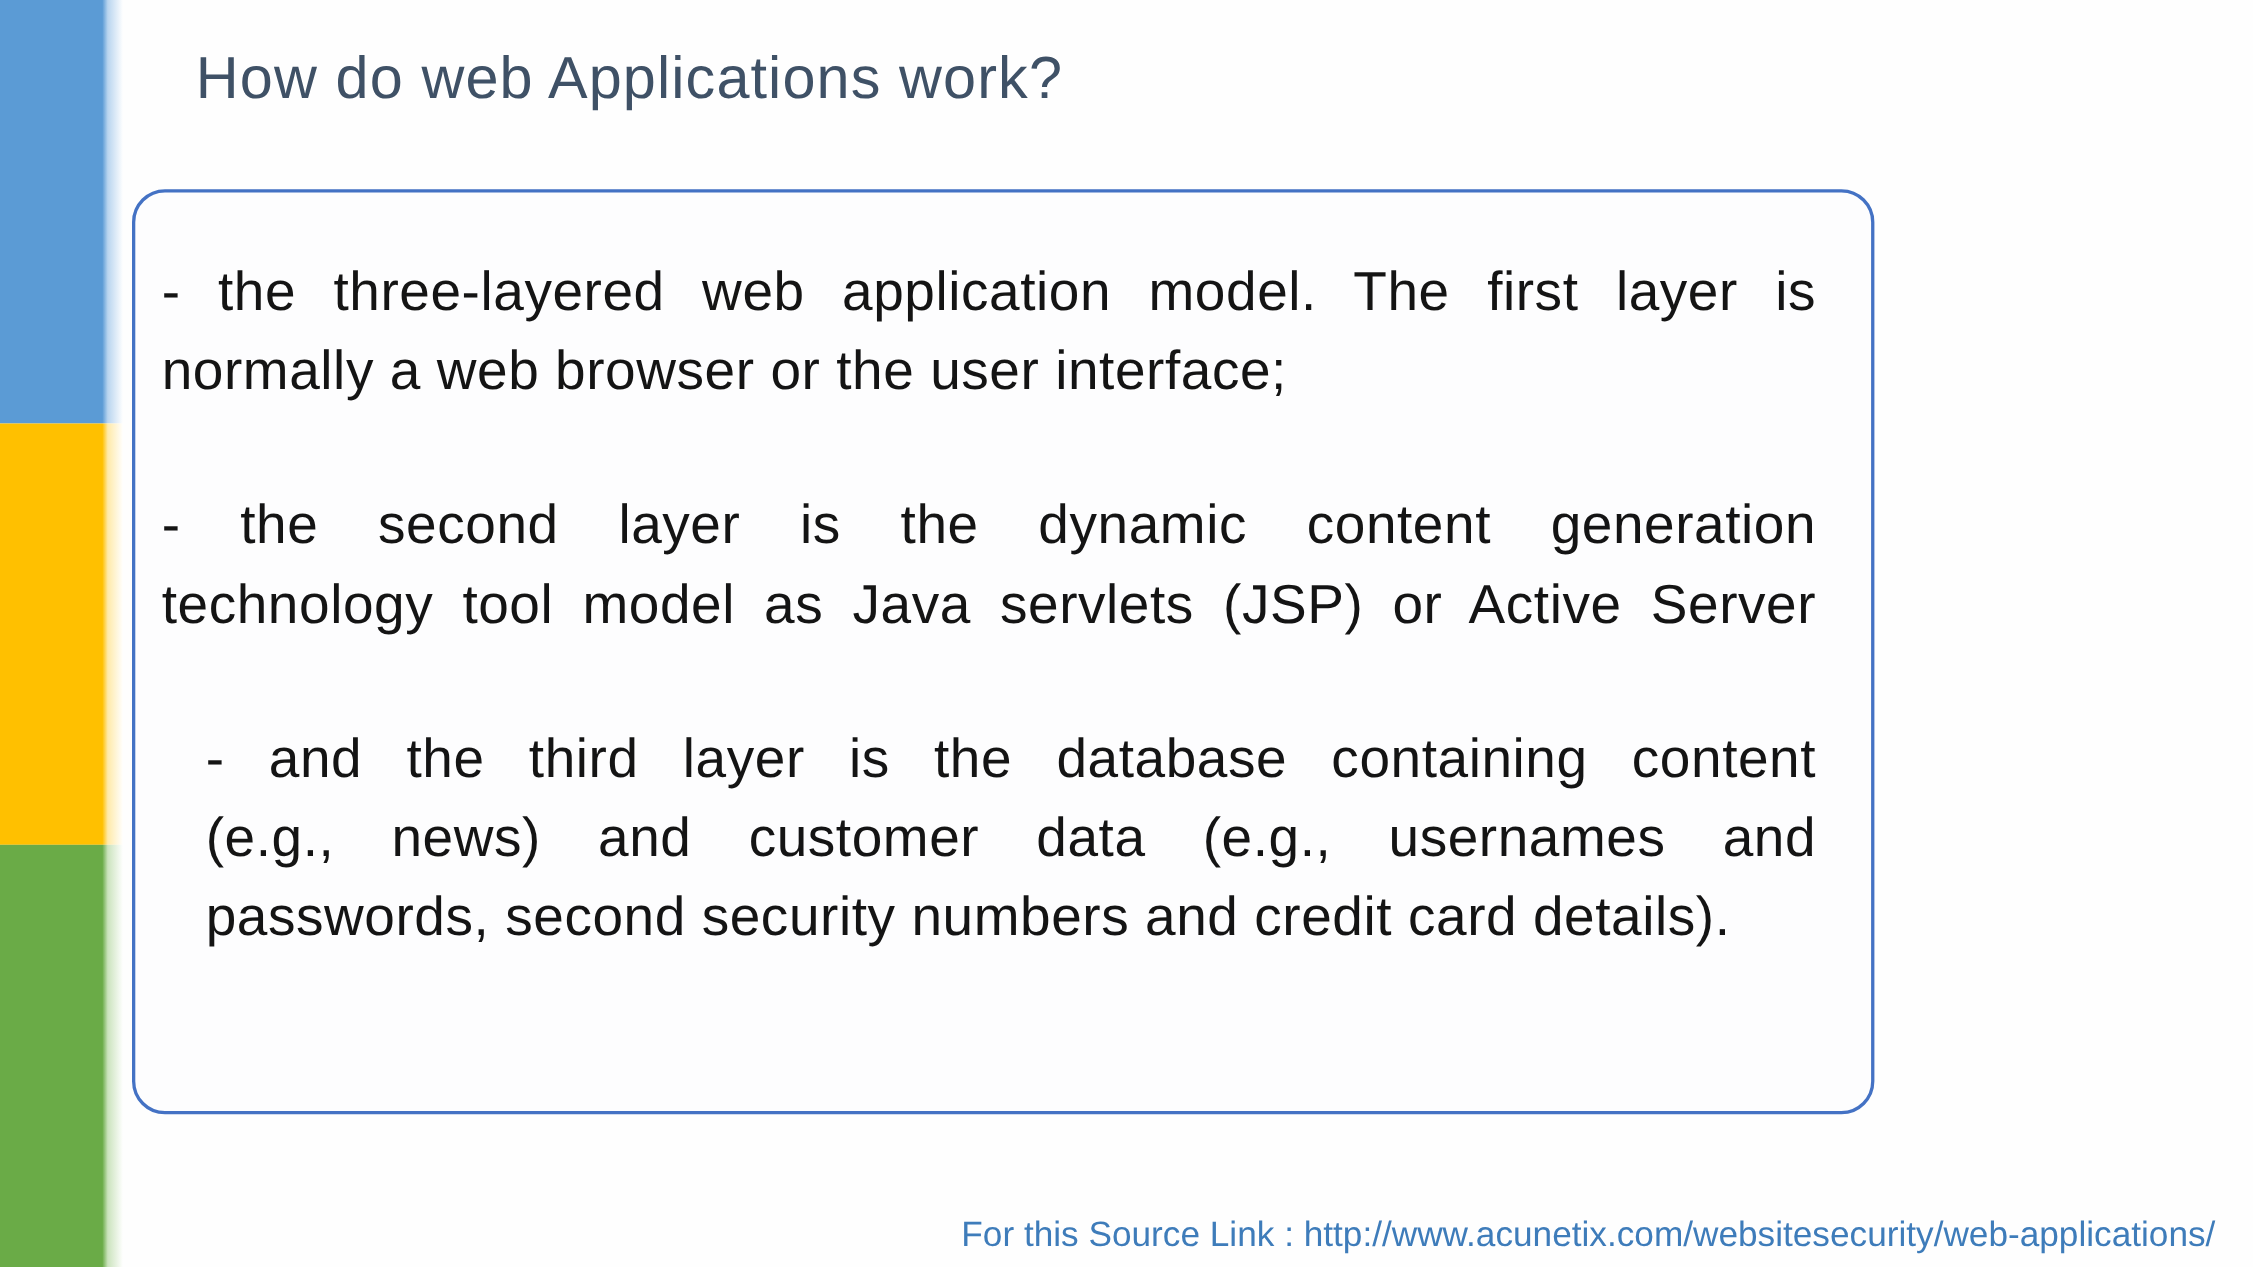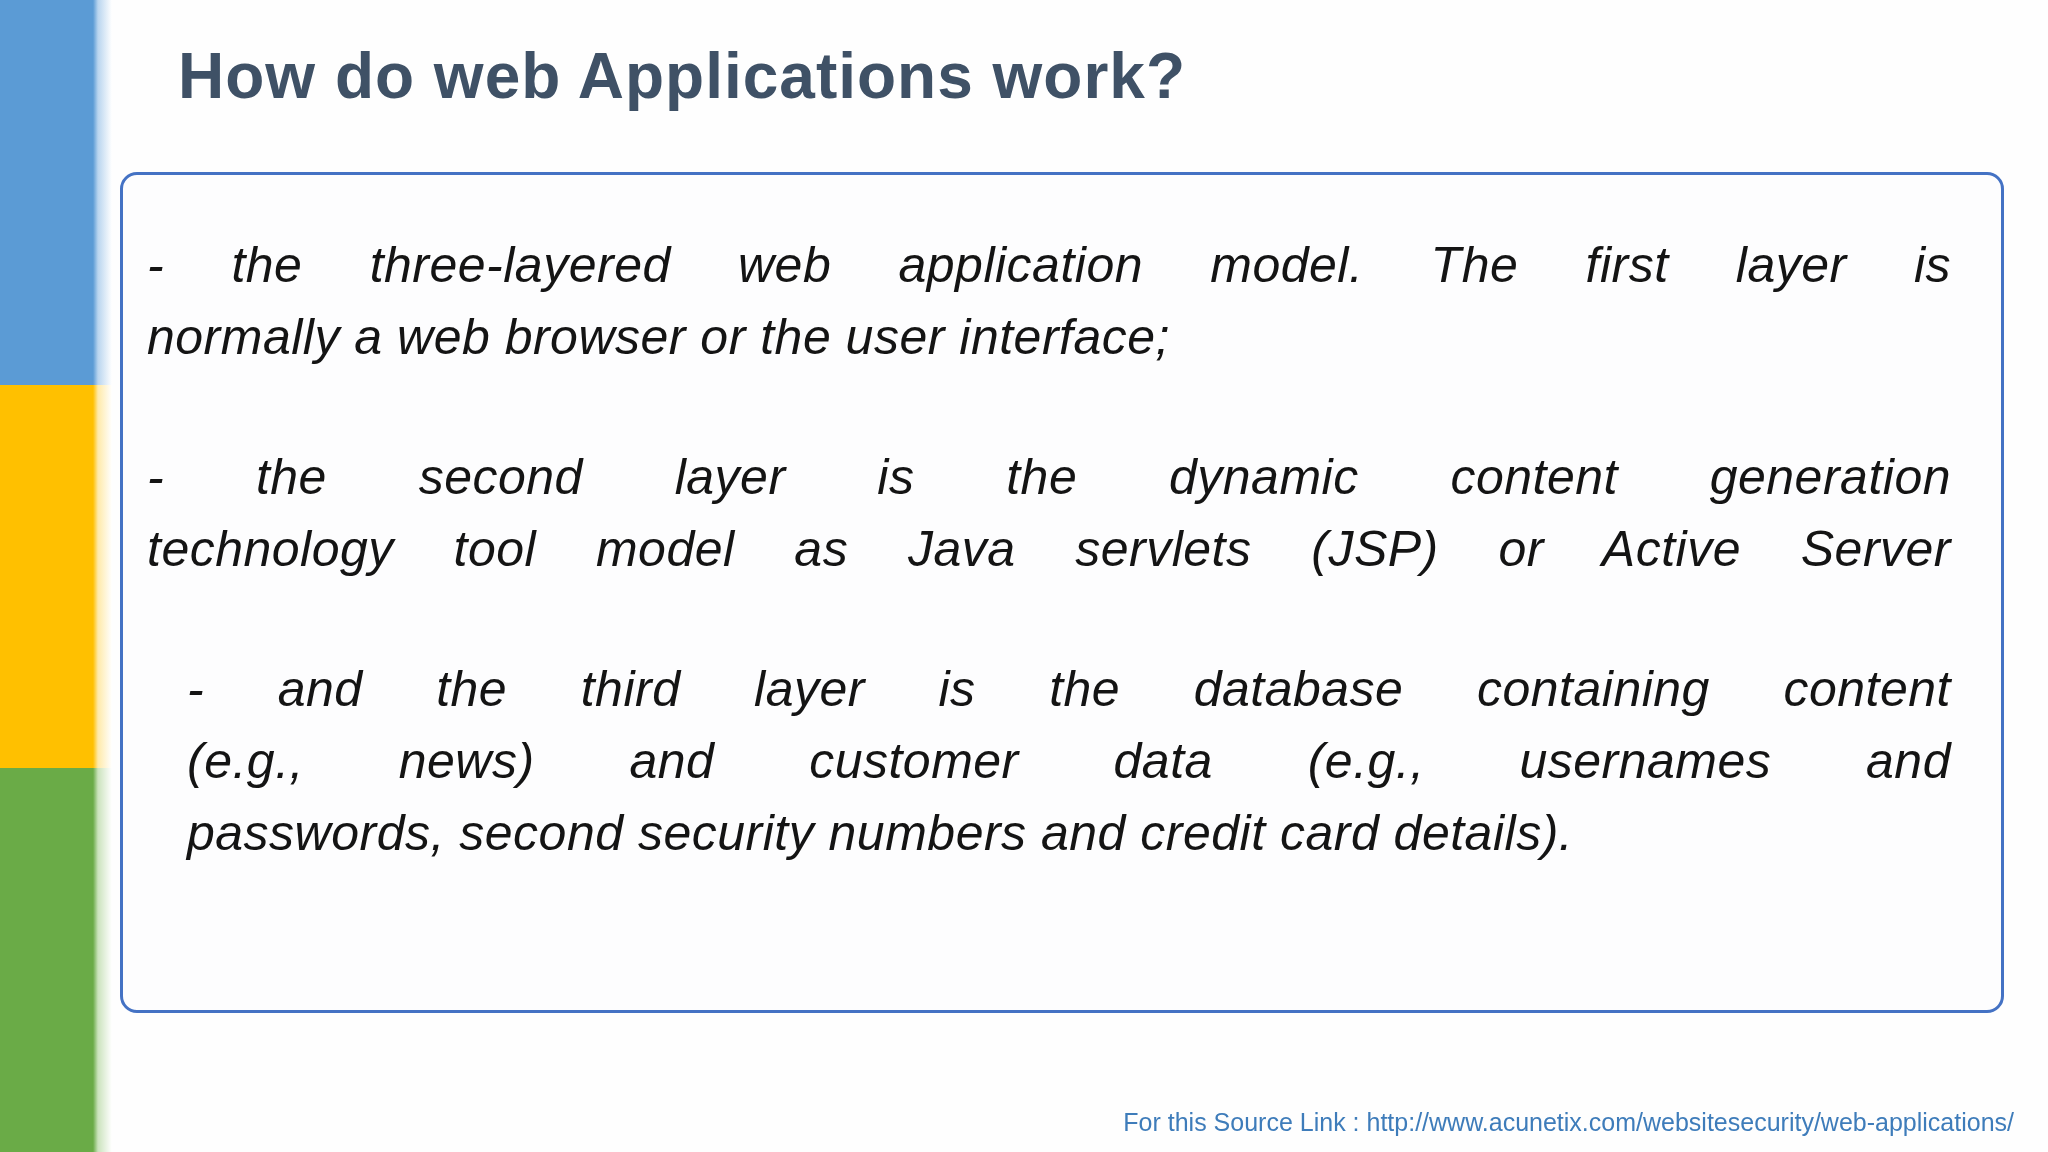--- a/index.html
+++ b/index.html
@@ -31,40 +31,39 @@
   .seg-yellow{top:385px;height:383px;
     background:linear-gradient(to right,var(--stripe-yellow) 0,var(--stripe-yellow) 93px,var(--stripe-yellow-light) 98px,#ffffff 112px);}
   .seg-green{top:768px;height:384px;
     background:linear-gradient(to right,var(--stripe-green) 0,var(--stripe-green) 93px,var(--stripe-green-light) 98px,#ffffff 112px);}
 
   
   .title{
     position:absolute;
     left:178px;
     top:44px;
-    font-size:64px;
+    font-size:54px;
     line-height:1.0;
-    font-weight:700;
+    font-weight:400;
     letter-spacing:1px;
     color:var(--title-color);
     white-space:nowrap;
   }
 
   
   .content-box{
     position:absolute;
     left:120px;
     top:172px;
-    width:1884px;
+    width:1584px;
     height:841px;
     background:#fdfdfe;
     border:3px solid var(--box-border);
-    border-radius:17px;
+    border-radius:30px;
     padding:54px 50px 0 24px;
-    font-style:italic;
   }
   .para{margin-bottom:68px;}
   .para:last-child{margin-bottom:0;margin-left:40px;}
   .line{
     font-size:50px;
     line-height:72px;
     color:var(--text-color);
     text-align:justify;
     text-align-last:justify;
     letter-spacing:0.5px;
@@ -72,21 +71,21 @@
   .line.last{
     text-align:right;
     text-align-last:left;
   }
 
   
   .footer{
     position:absolute;
     right:34px;
     bottom:10px;
-    font-size:25px;
+    font-size:32px;
     line-height:40px;
     color:var(--footer-color);
     white-space:nowrap;
     margin-top:32px;
   }
 </style>
 </head>
 <body>
 
 <div class="stripe">

